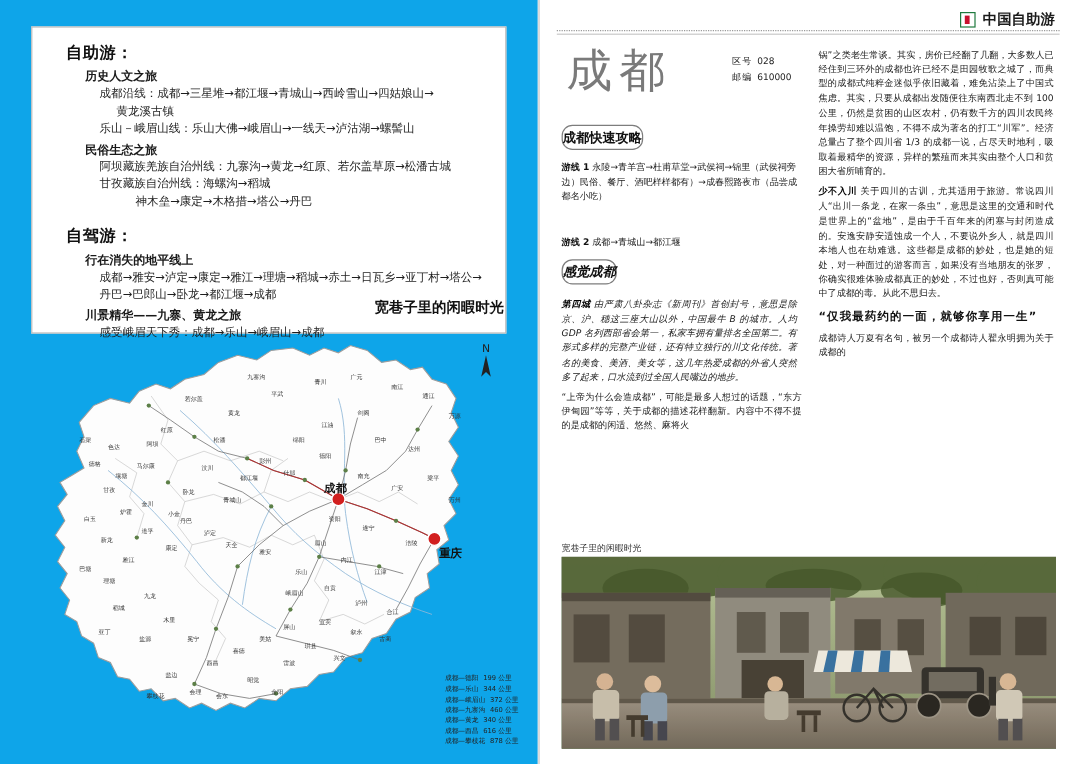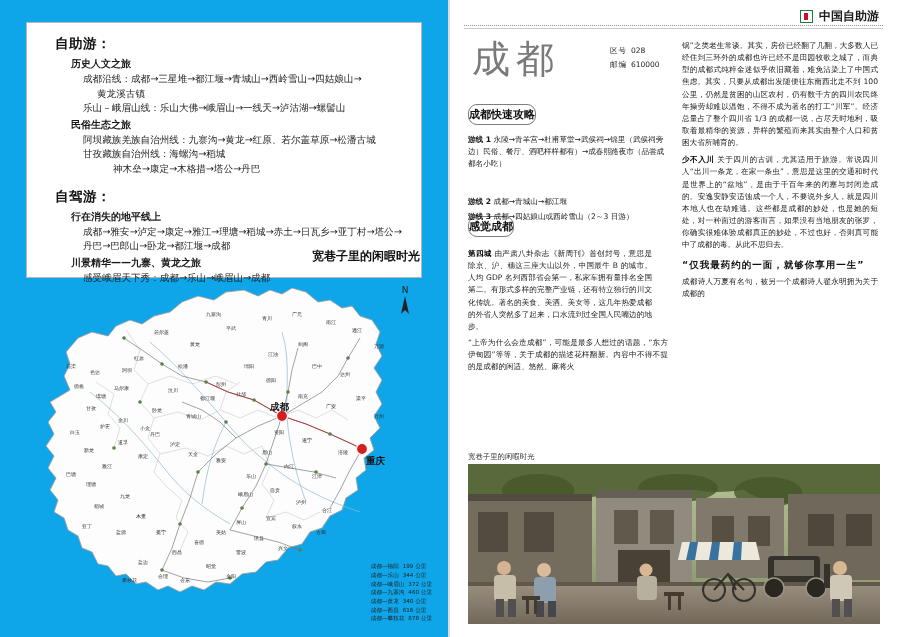--- a/index.html
+++ b/index.html
@@ -150,21 +150,21 @@
     position: absolute;
     border: 1px solid #7d7d7d;
     border-radius: 9px;
     padding: 2px 0;
     font-size: 11px;
     font-weight: bold;
     color: #111;
     background: #fff;
   }
   .tag-quick { left: 18px; top: 104px; }
-  .tag-feel  { left: 18px; top: 216px; }
+  .tag-feel  { left: 18px; top: 216px; font-style: italic; }
 
   .route-block {
     position: absolute;
     left: 18px; width: 200px;
     font-size: 7.6px;
     color: #1a1a1a;
     line-height: 1.58;
   }
   .route-label {
     font-weight: bold;
@@ -473,27 +473,23 @@
     <div class="tag tag-feel">感觉成都</div>
 
     <div class="route-block" id="route1">
       <span class="route-label">游线 1</span>
       <span>永陵→青羊宫→杜甫草堂→武侯祠→锦里（武侯祠旁边）民俗、餐厅、酒吧样样都有）→成春熙路夜市（品尝成都名小吃）</span>
     </div>
     <div class="route-block" id="route2">
       <span class="route-label">游线 2</span>
       <span>成都→青城山→都江堰</span>
     </div>
-    <div class="route-block" id="route3">
-      <span class="route-label">游线 3</span>
-      <span>成都→四姑娘山或西岭雪山（2～3 日游）</span>
-    </div>
 
     <div class="article" id="col-left-art">
-      <p style="margin:0 16px 4px 0;">
+      <p style="margin:0 4px 4px 0;font-style:italic;">
         <span class="art-head">第四城</span>
         <span>由严肃八卦杂志《新周刊》首创封号，意思是除京、沪、穗这三座大山以外，中国最牛 B 的城市。人均 GDP 名列西部省会第一，私家车拥有量排名全国第二。有形式多样的完整产业链，还有特立独行的川文化传统。著名的美食、美酒、美女等，这几年热爱成都的外省人突然多了起来，口水流到过全国人民嘴边的地步。</span>
       </p>
       <p style="margin:0;">
         <span>“上帝为什么会造成都”，可能是最多人想过的话题，“东方伊甸园”等等，关于成都的描述花样翻新。内容中不得不提的是成都的闲适、悠然、麻将火</span>
       </p>
     </div>
 
     <div class="article" id="col-right-art">
       <p style="margin:0;">

